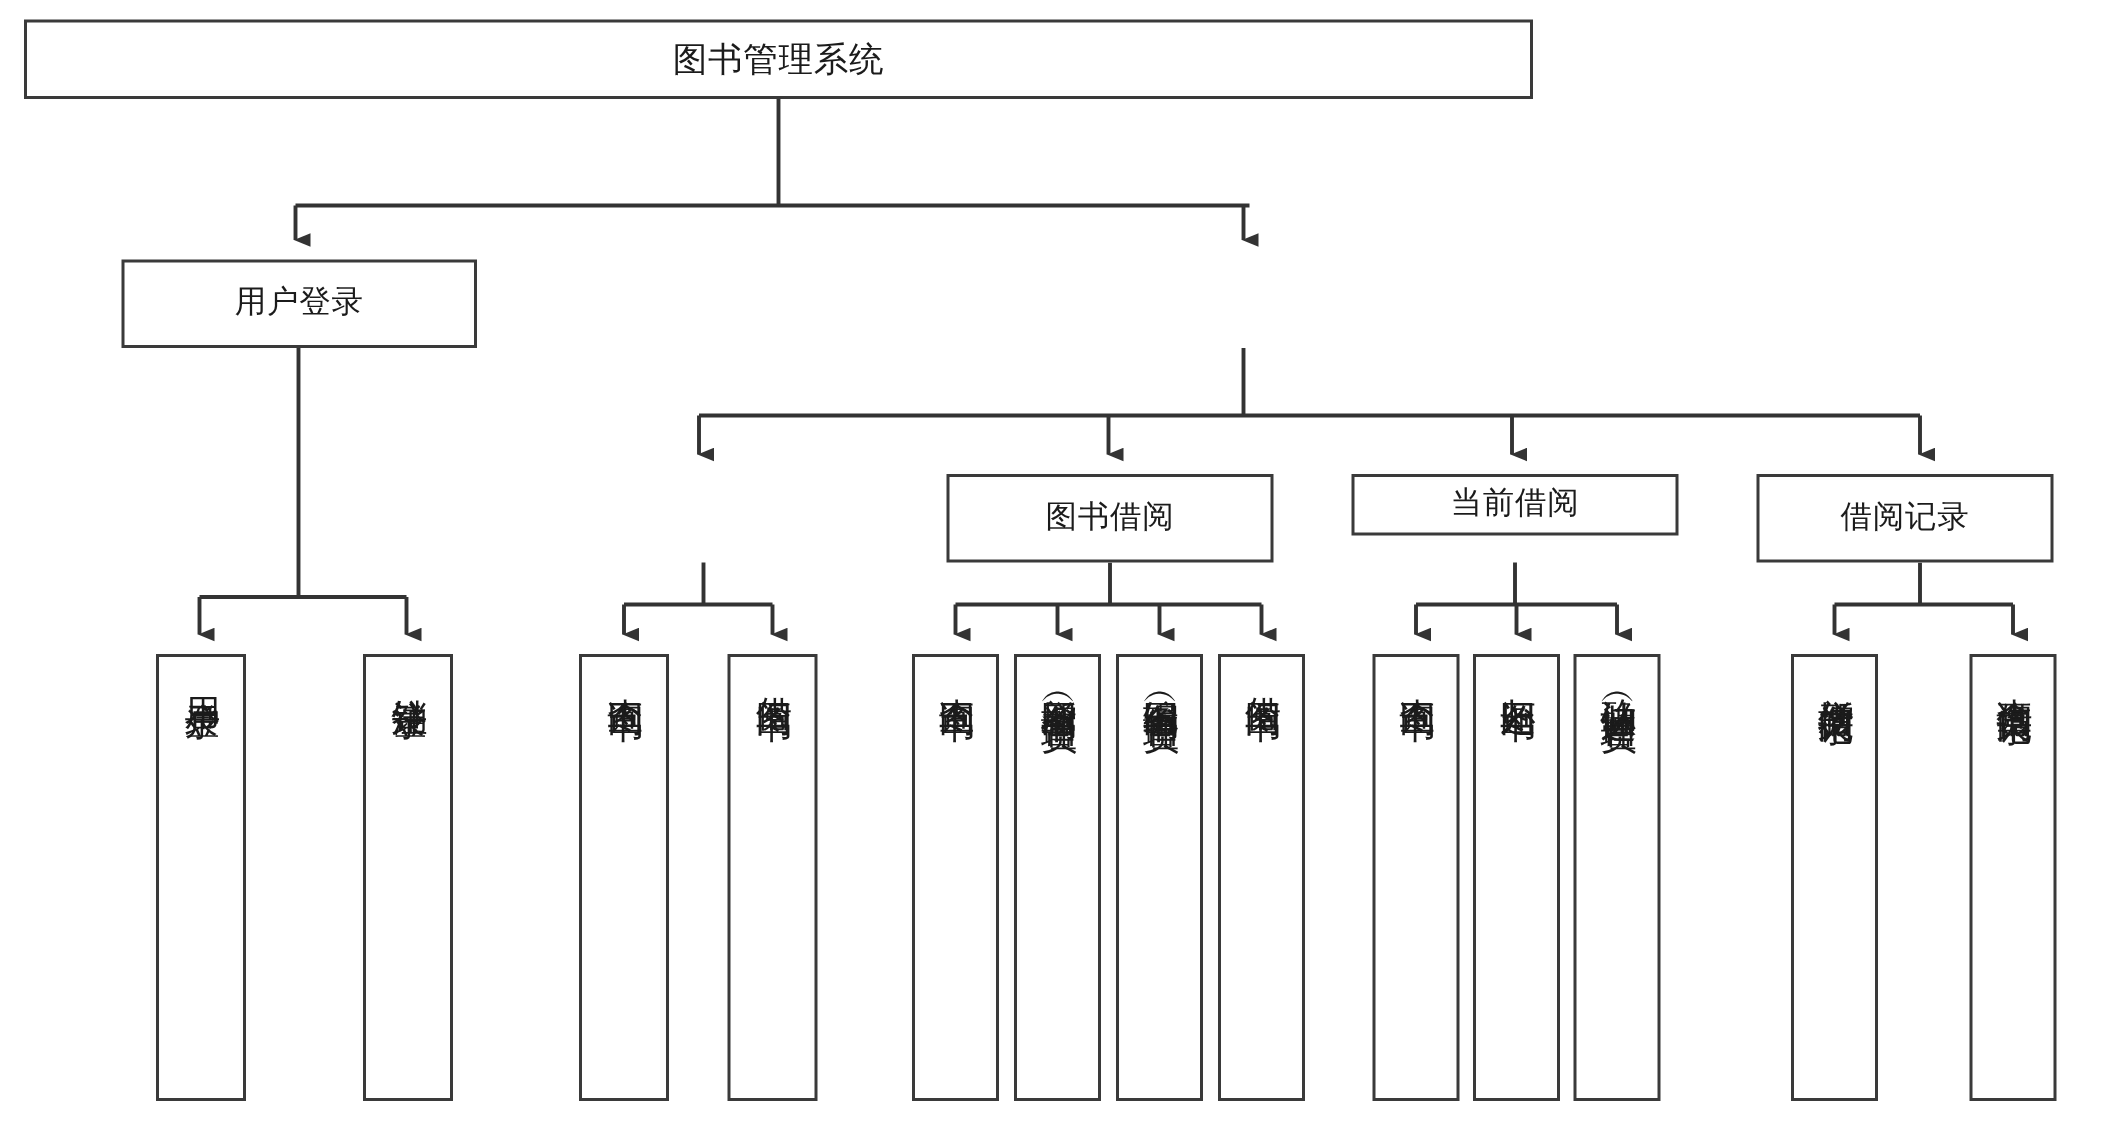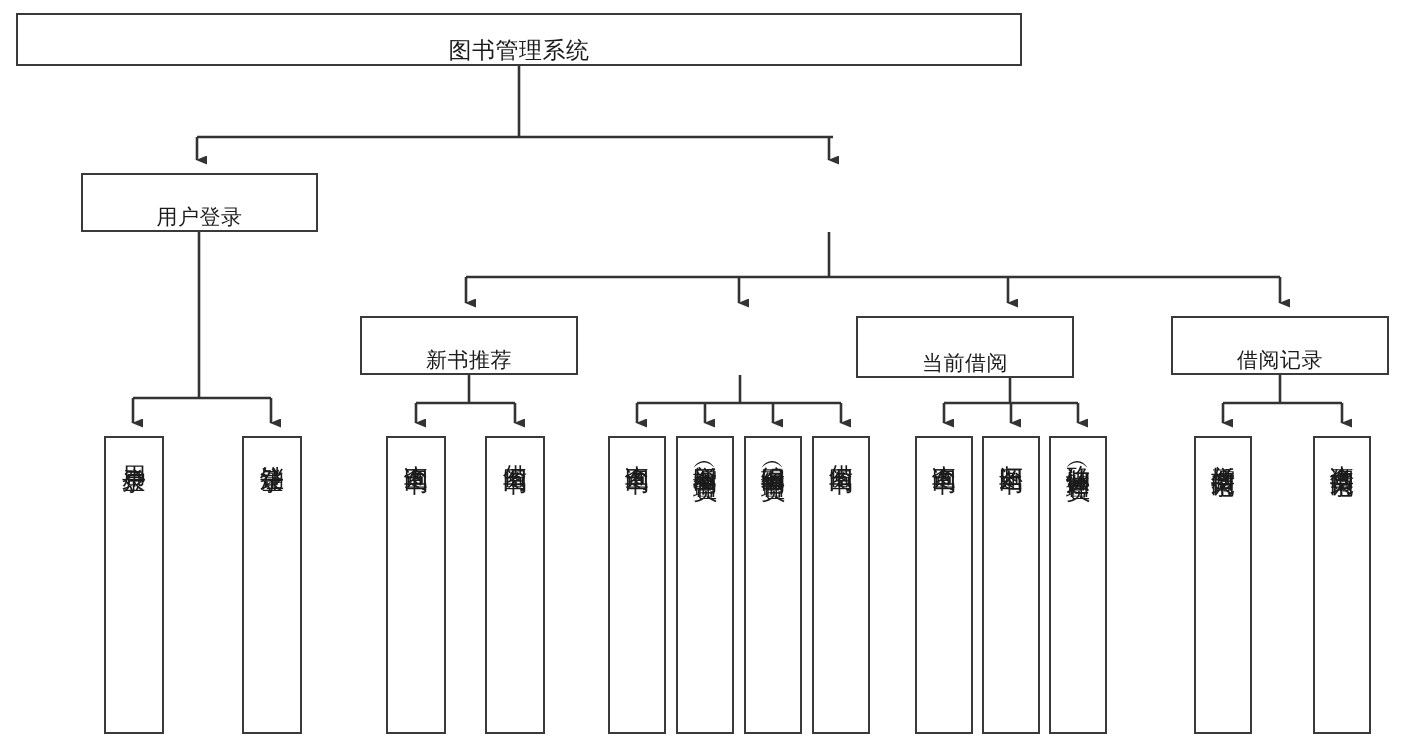--- a/index.html
+++ b/index.html
@@ -24,21 +24,21 @@
     width: 1405px;
     height: 747px;
     pointer-events: none;
   }
   .node {
     position: absolute;
     box-sizing: border-box;
     background: #ffffff;
     border: 2px solid #3a3a3a;
     display: flex;
-    align-items: flex-end;
+    align-items: center;
     justify-content: center;
     color: #1b1b1b;
   }
   .node .label {
     display: block;
     text-align: center;
     line-height: 1.18;
     letter-spacing: 0.5px;
   }
   .node.horiz .label {
@@ -123,27 +123,27 @@
   </svg>
 
   <div class="node horiz root" style="left:16px; top:13px; width:1006px; height:53px;">
     <span class="label">图书管理系统</span>
   </div>
 
   <div class="node horiz" style="left:81px; top:173px; width:237px; height:59px;">
     <span class="label">用户登录</span>
   </div>
 
-  <div class="node horiz" style="left:360px; top:316px; width:218px; height:59px;">
-    <span class="label">新书推荐</span>
+  <div class="node horiz" style="left:631px; top:316px; width:218px; height:59px;">
+    <span class="label">图书借阅</span>
   </div>
-  <div class="node horiz" style="left:856px; top:316px; width:218px; height:62px;">
+  <div class="node horiz" style="left:901px; top:316px; width:218px; height:41px;">
     <span class="label">当前借阅</span>
   </div>
-  <div class="node horiz" style="left:1171px; top:316px; width:218px; height:59px;">
+  <div class="node horiz" style="left:1171px; top:316px; width:198px; height:59px;">
     <span class="label">借阅记录</span>
   </div>
 
   <div class="node vert" style="left:104px; top:436px; width:60px; height:298px;">
     <span class="label">用户登录</span>
   </div>
   <div class="node vert" style="left:242px; top:436px; width:60px; height:298px;">
     <span class="label">注销登录</span>
   </div>
   <div class="node vert" style="left:386px; top:436px; width:60px; height:298px;">

